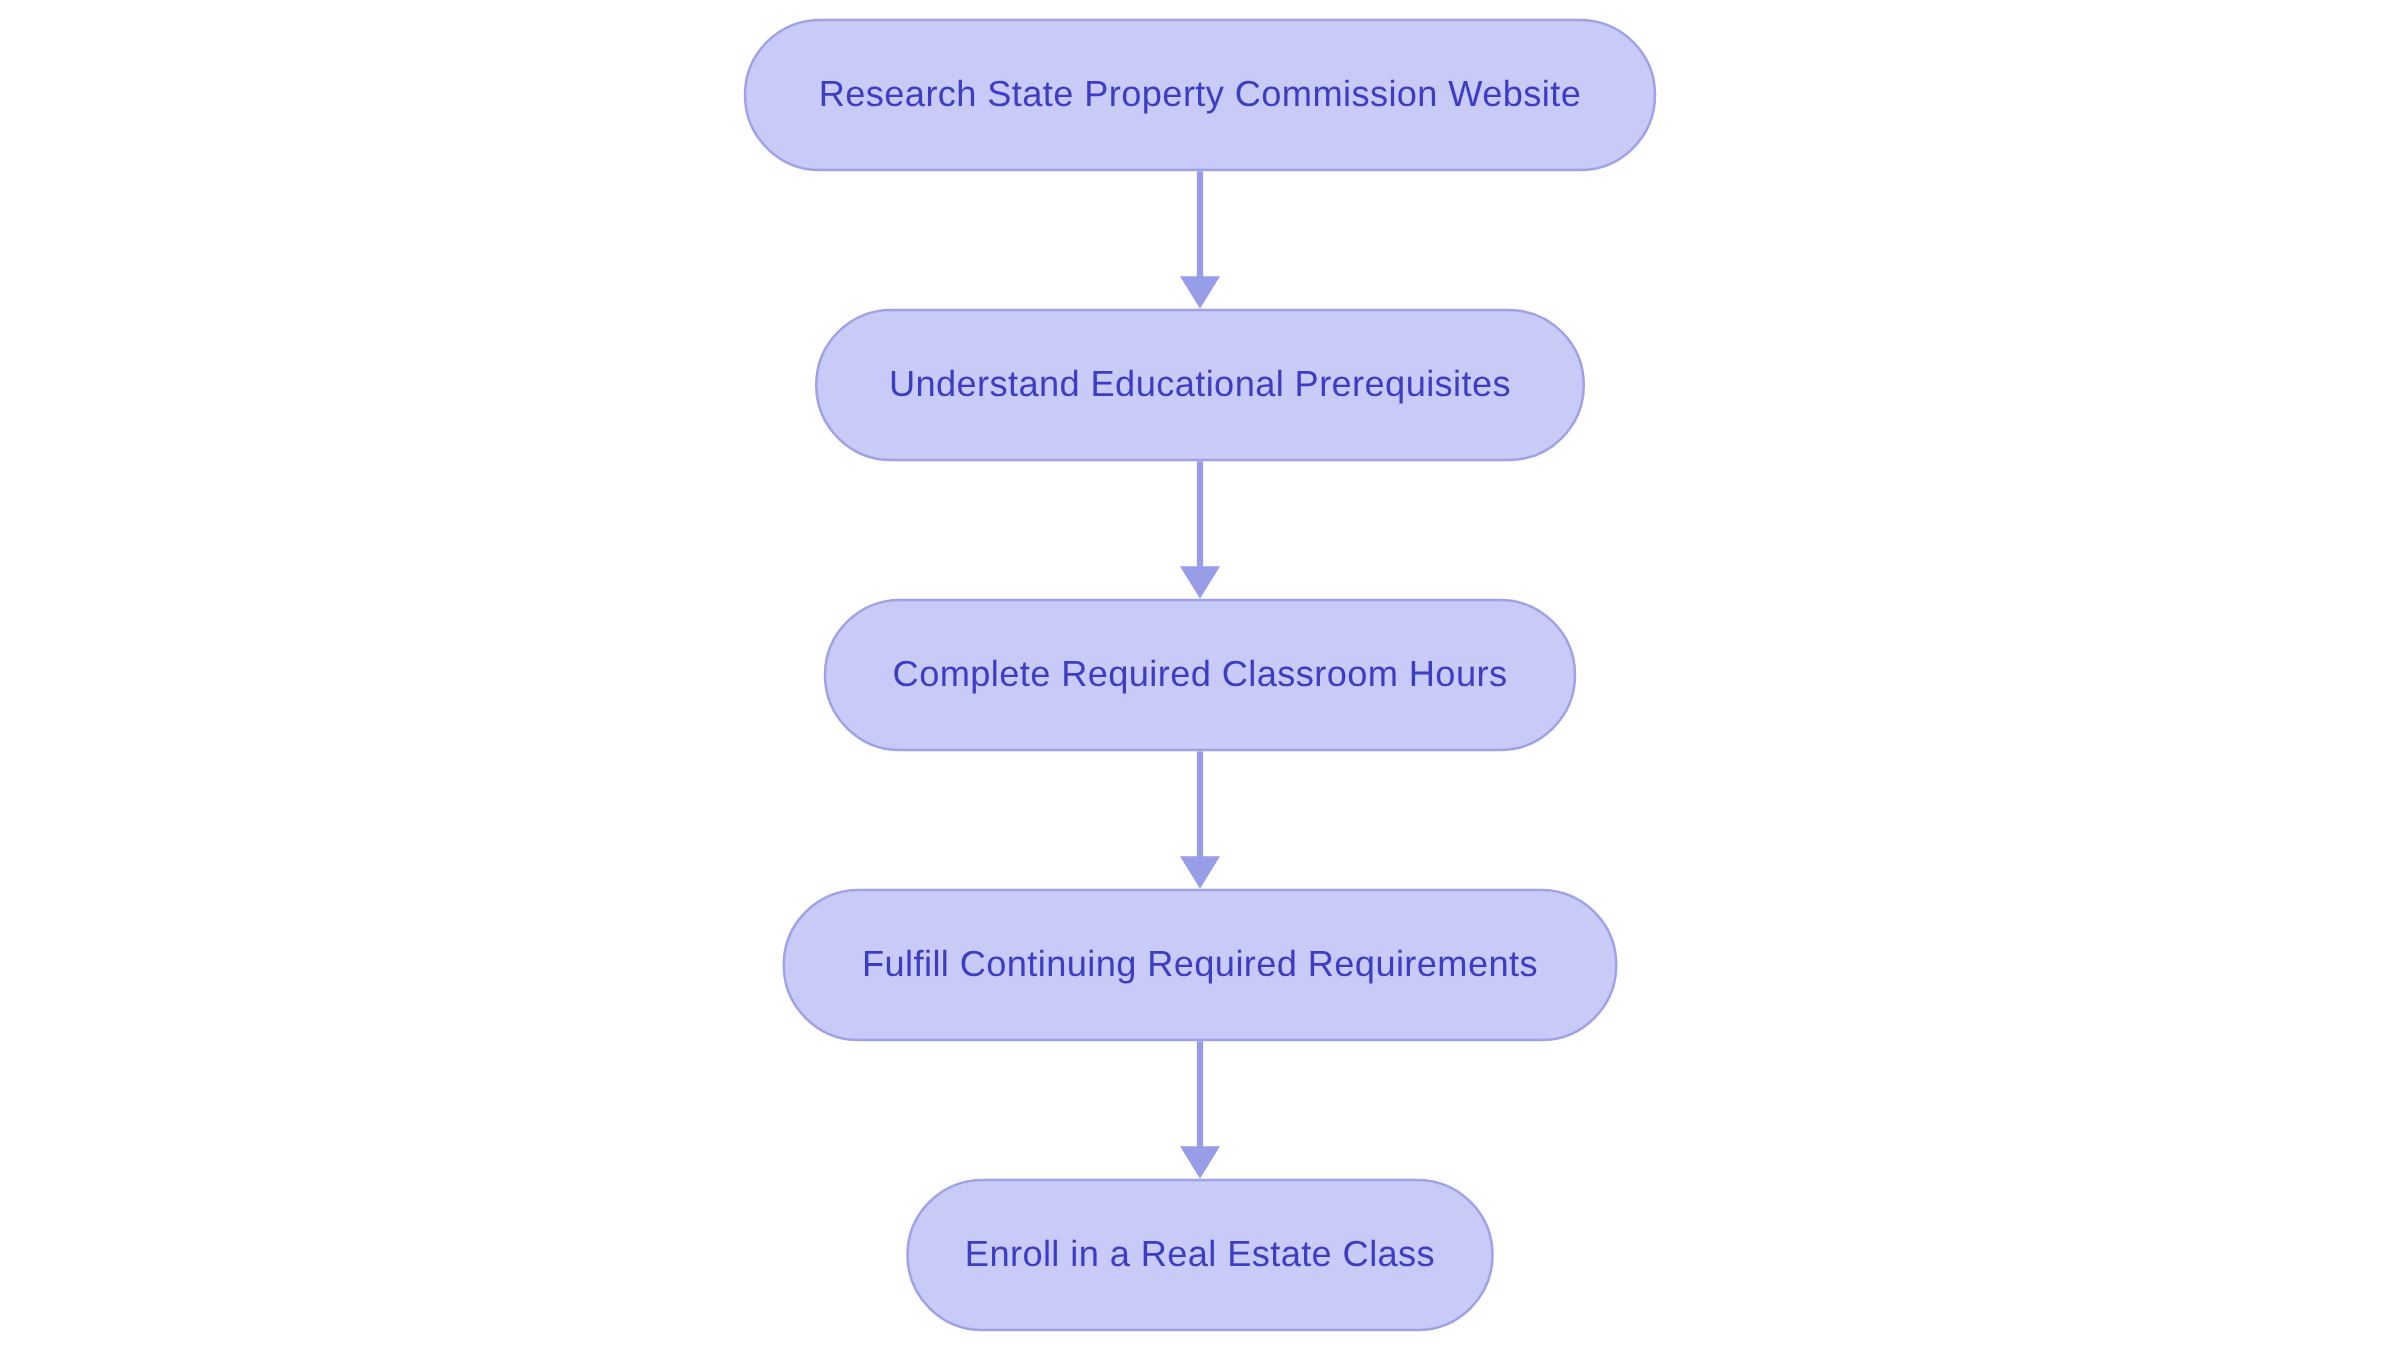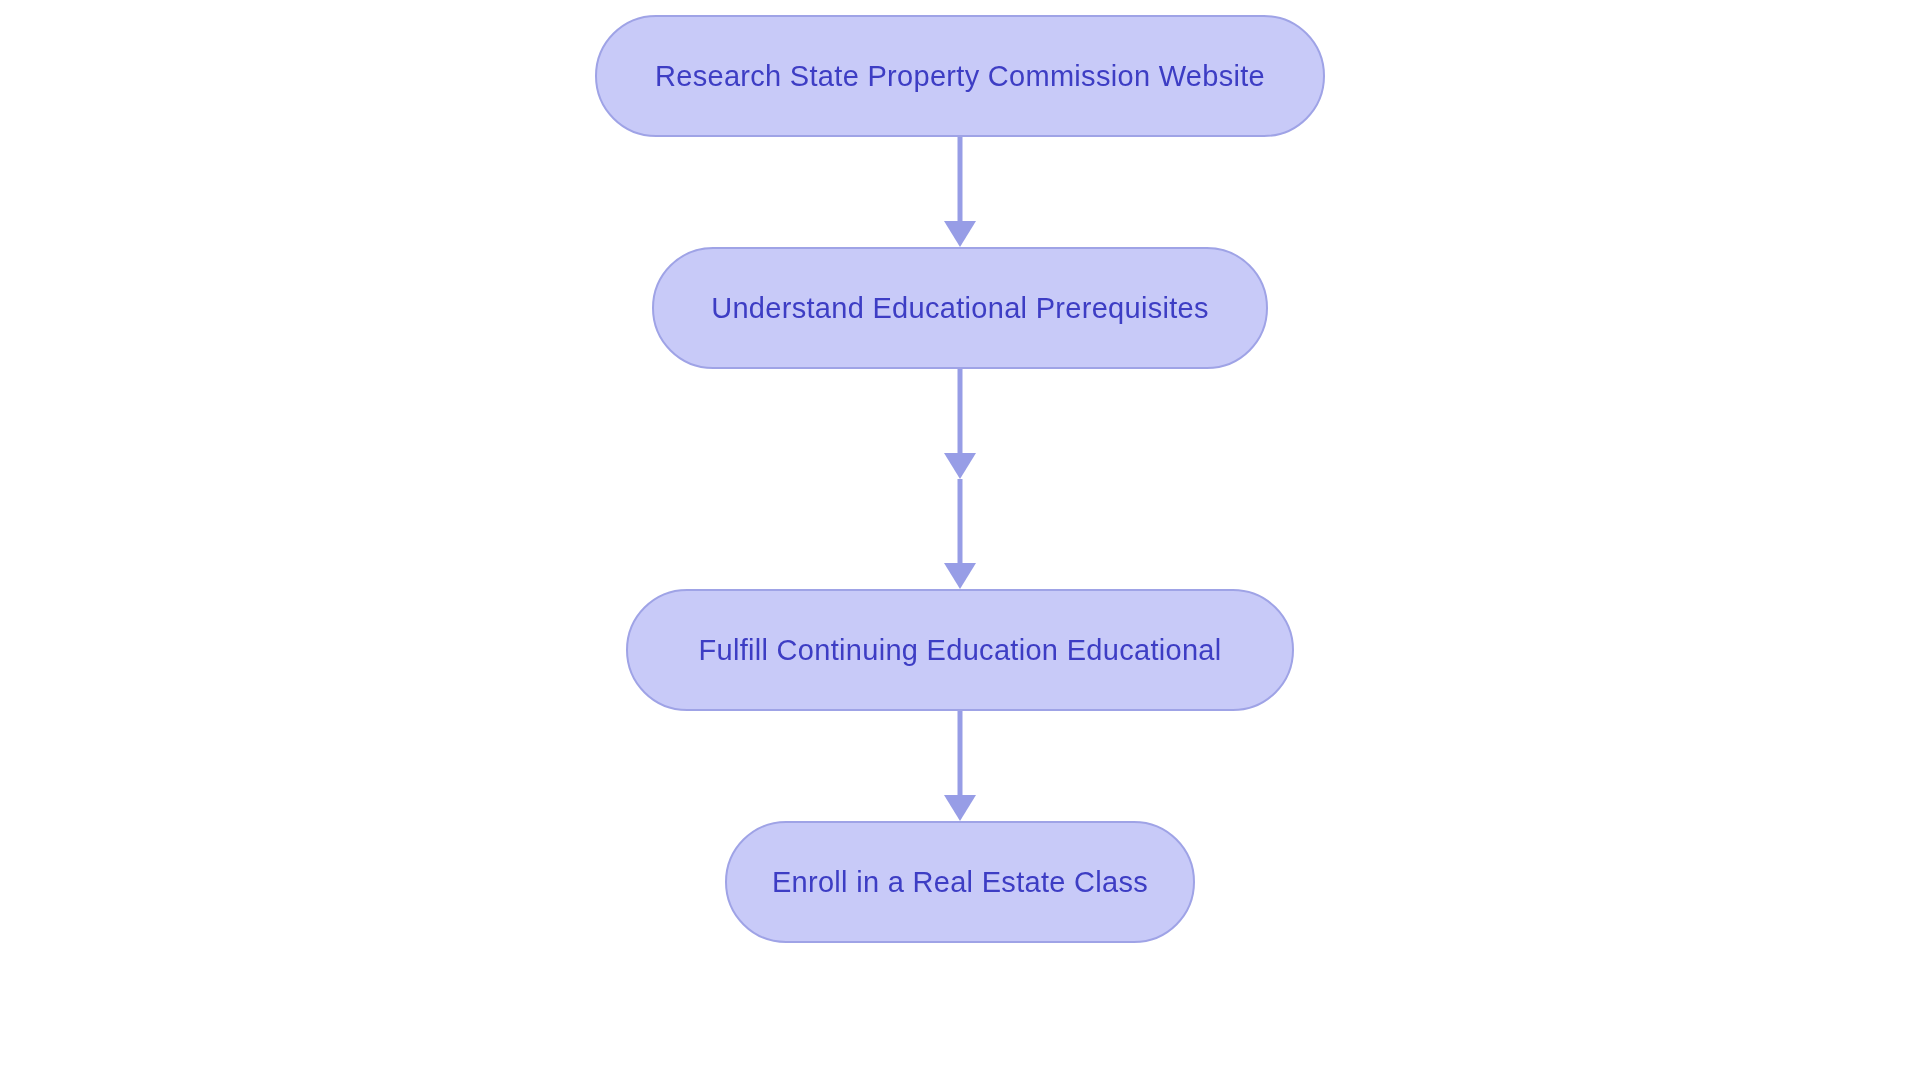--- a/index.html
+++ b/index.html
@@ -86,28 +86,31 @@
 
   <div class="node w2">
     <span class="node-label">Understand Educational Prerequisites</span>
   </div>
 
   <div class="arrow">
     <div class="arrow-line"></div>
     <div class="arrow-head"></div>
   </div>
 
+  <div class="node w3">
+    <span class="node-label">Complete Required Classroom Hours</span>
+  </div>
 
   <div class="arrow">
     <div class="arrow-line"></div>
     <div class="arrow-head"></div>
   </div>
 
   <div class="node w4">
-    <span class="node-label">Fulfill Continuing Education Educational</span>
+    <span class="node-label">Fulfill Continuing Required Requirements</span>
   </div>
 
   <div class="arrow">
     <div class="arrow-line"></div>
     <div class="arrow-head"></div>
   </div>
 
   <div class="node w5">
     <span class="node-label">Enroll in a Real Estate Class</span>
   </div>

